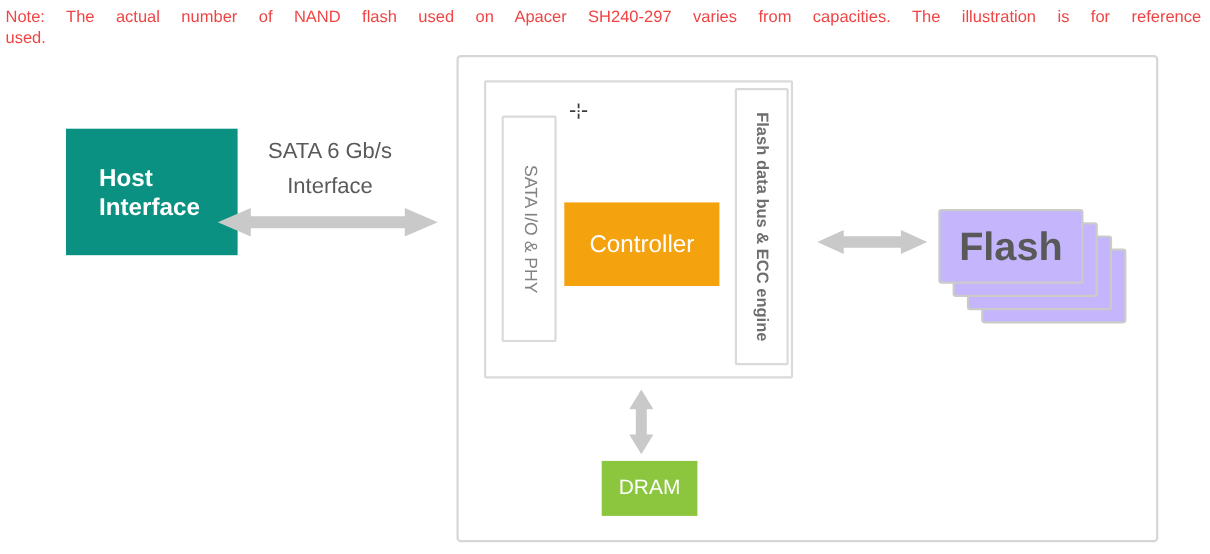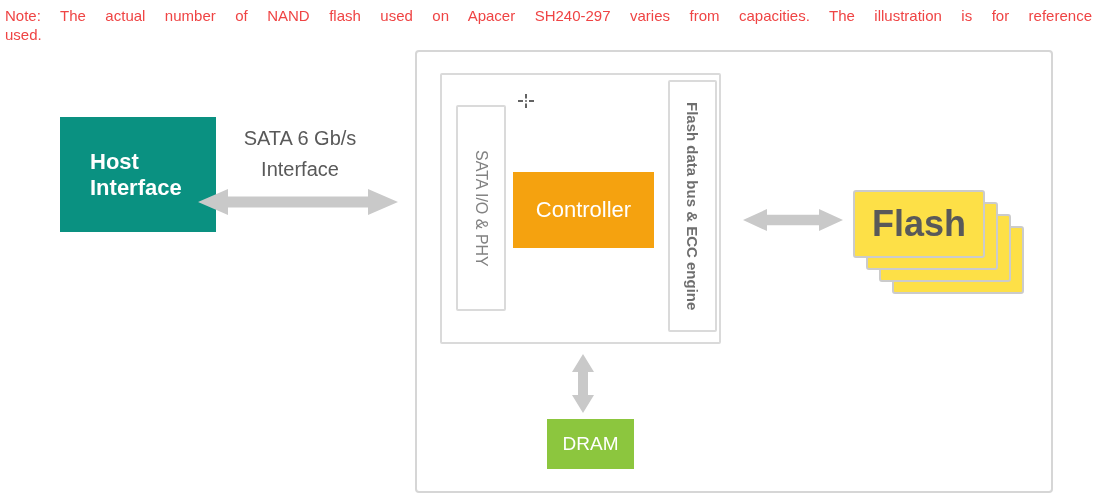--- a/index.html
+++ b/index.html
@@ -45,29 +45,29 @@
   .vbox{
     border:2px solid #dadada;border-radius:2px;background:#ffffff;
     box-sizing:border-box;
     display:flex;align-items:center;justify-content:center;
   }
   .vtext{writing-mode:vertical-rl;white-space:nowrap;}
   .sata-io-box{left:456px;top:105px;width:50px;height:206px;font-size:16px;color:#828282;}
   .ecc-box{left:668px;top:80px;width:49px;height:252px;font-size:15px;font-weight:bold;color:#6e6e6e;}
 
   .controller-box{
-    left:513px;top:172px;width:141px;height:76px;
+    left:513px;top:184px;width:141px;height:76px;
     color:#ffffff;font-size:22px;
     display:flex;align-items:center;justify-content:center;
   }
 
   
   .flash-card{
     position:absolute;width:132px;height:68px;
-    border:2px solid #cbcbcb;border-radius:3px;background:#fde047;
+    border:2px solid #cbcbcb;border-radius:3px;background:#c4b5fd;
     box-sizing:border-box;
     display:flex;align-items:center;justify-content:center;
   }
   .flash-front{font-size:36px;font-weight:bold;color:#595959;}
 
   
   .dram-box{
     left:547px;top:419px;width:87px;height:50px;
     color:#ffffff;font-size:19px;
     display:flex;align-items:center;justify-content:center;

